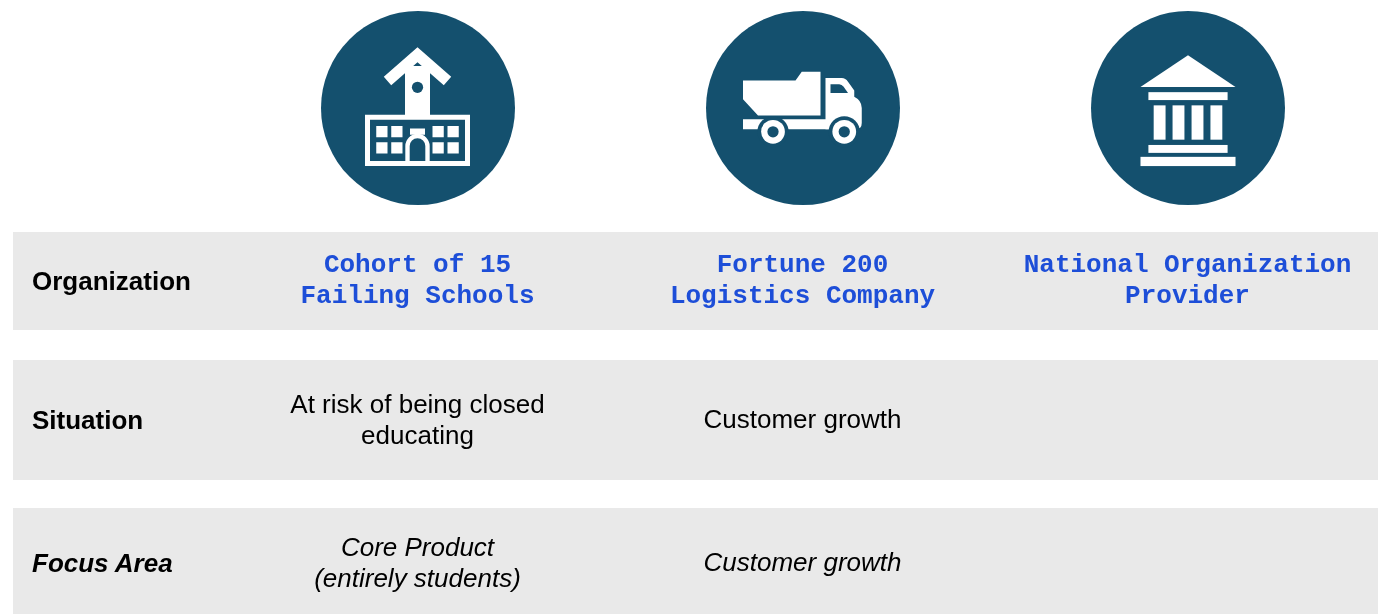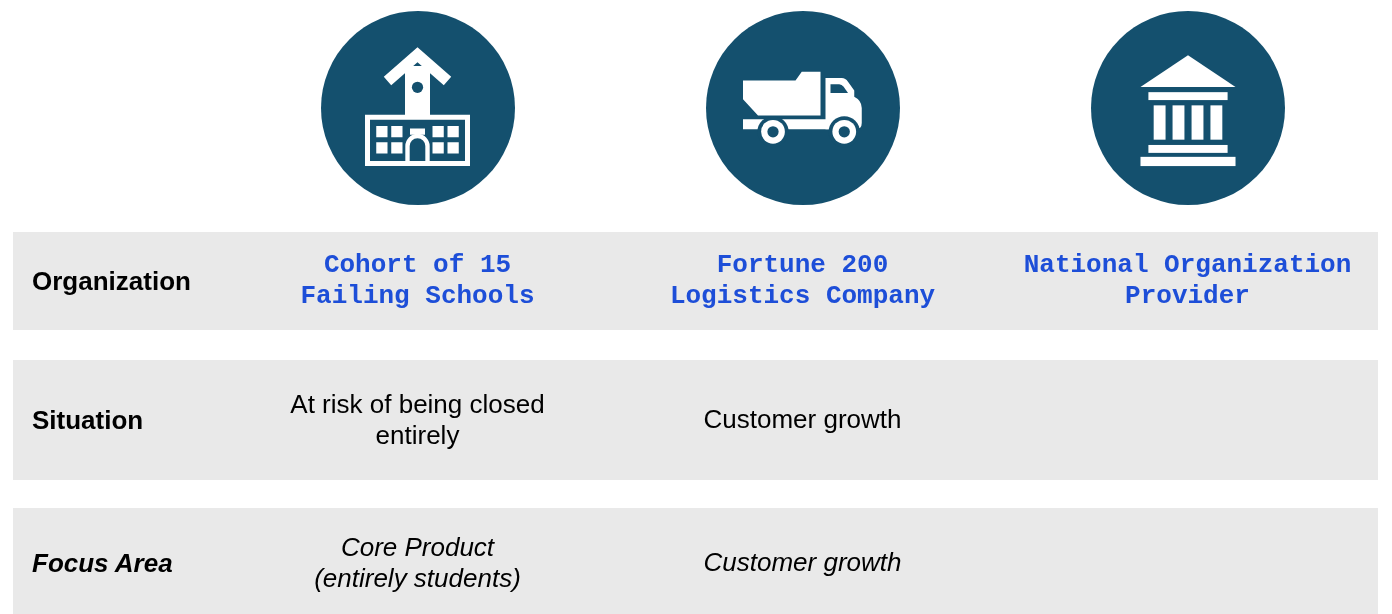--- a/index.html
+++ b/index.html
@@ -127,21 +127,21 @@
 Failing Schools</div>
       <div class="value-cell org-heading">Fortune 200
 Logistics Company</div>
       <div class="value-cell org-heading">National Organization
 Provider</div>
     </div>
 
     <div class="grid band band-situation">
       <div class="label-cell">Situation</div>
       <div class="value-cell">At risk of being closed
-entirely</div>
+educating</div>
       <div class="value-cell">Customer growth</div>
     </div>
 
     <div class="grid band band-focus">
       <div class="label-cell">Focus Area</div>
       <div class="value-cell">Core Product
 (entirely students)</div>
       <div class="value-cell">Customer growth</div>
     </div>
 

